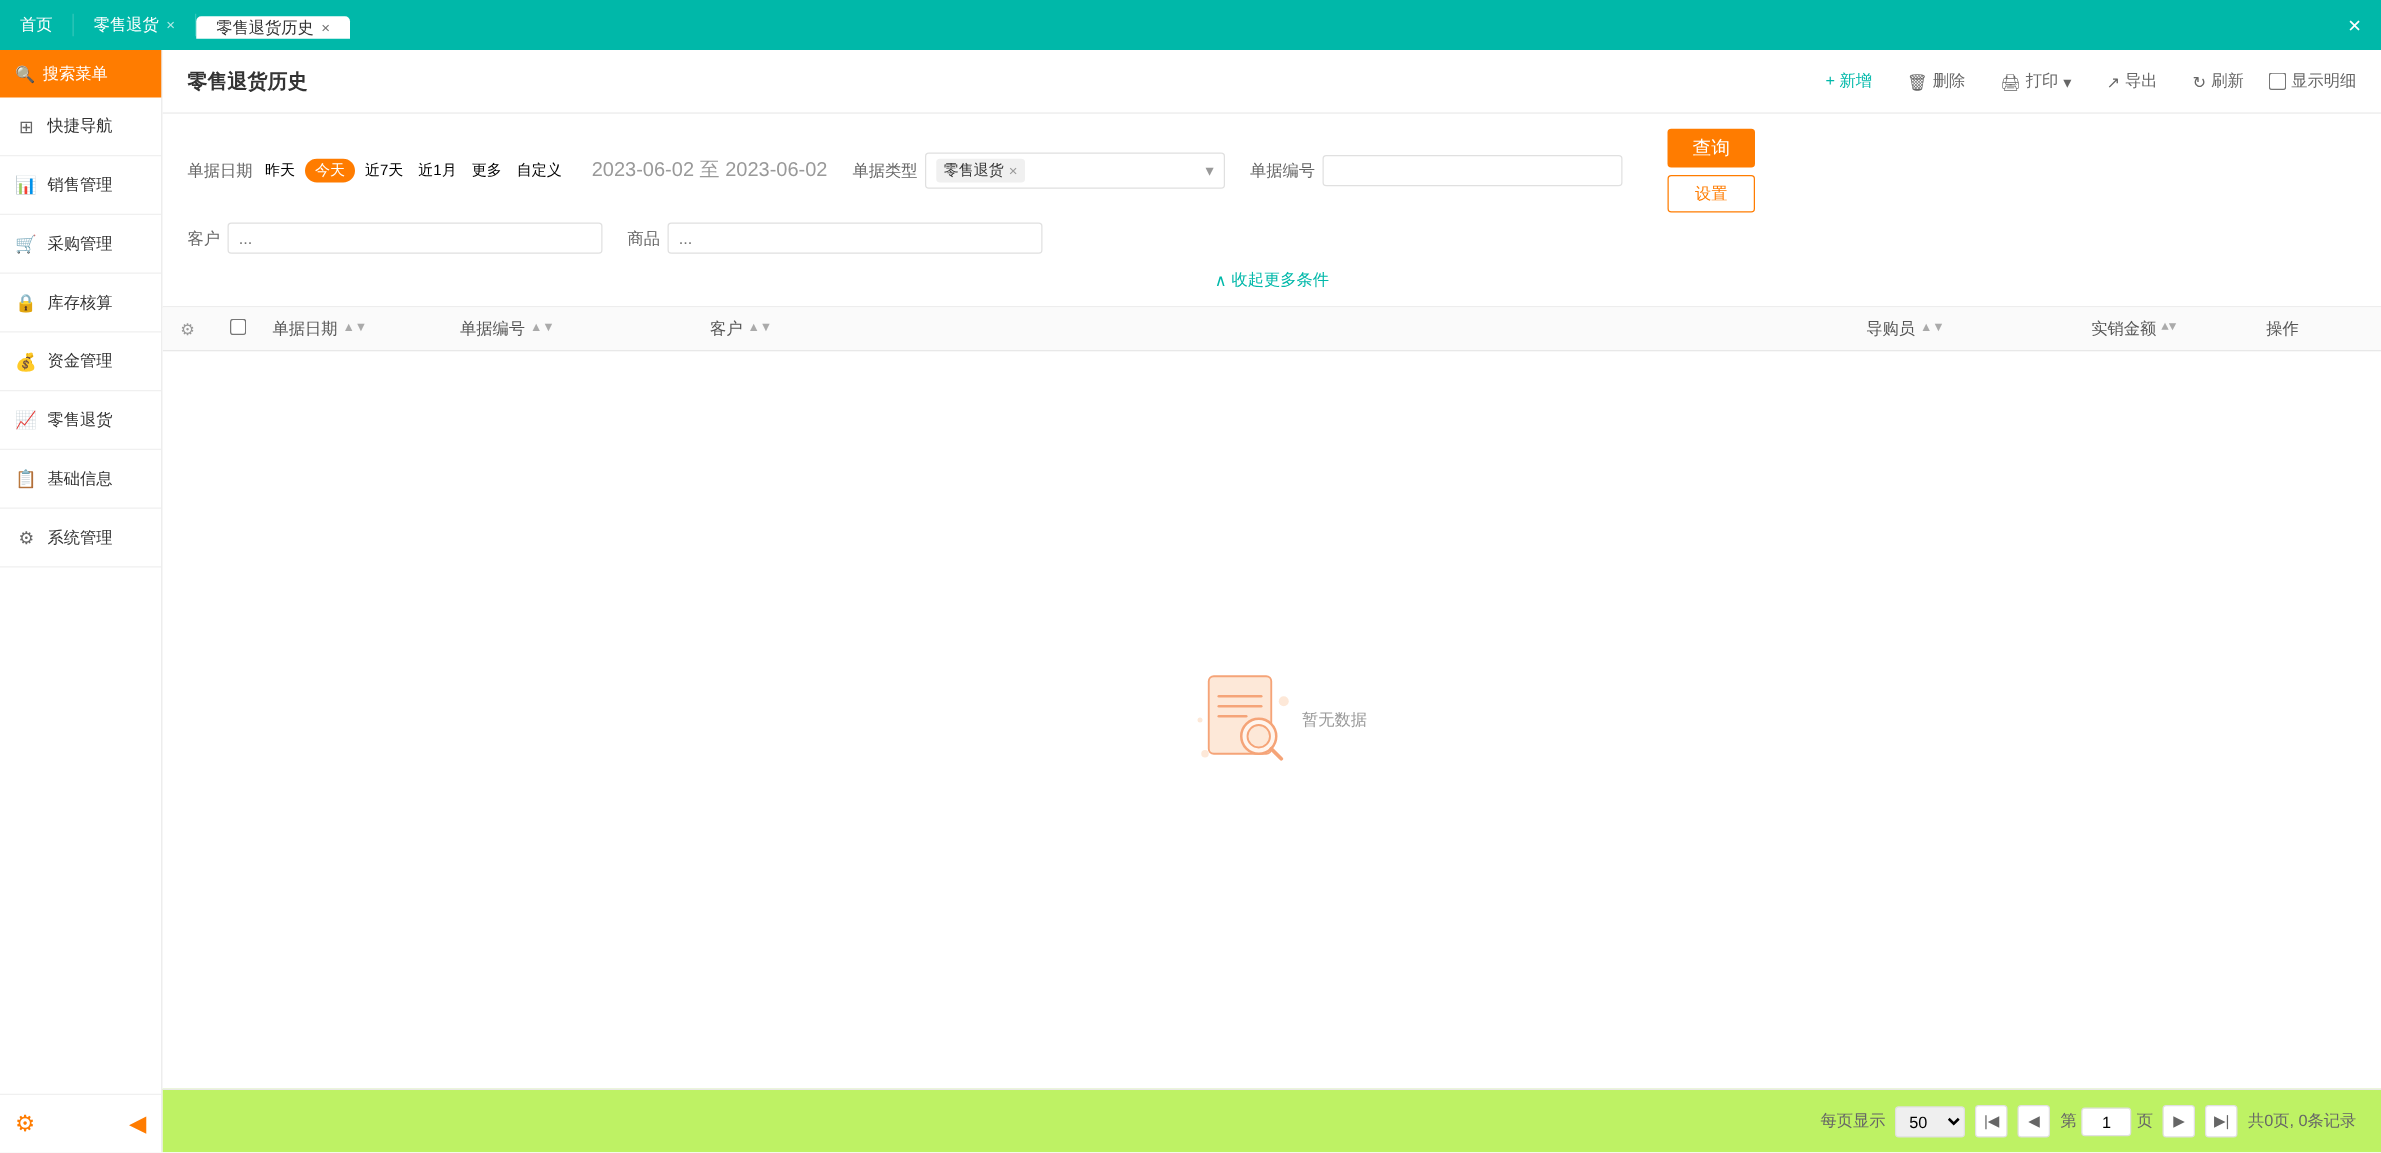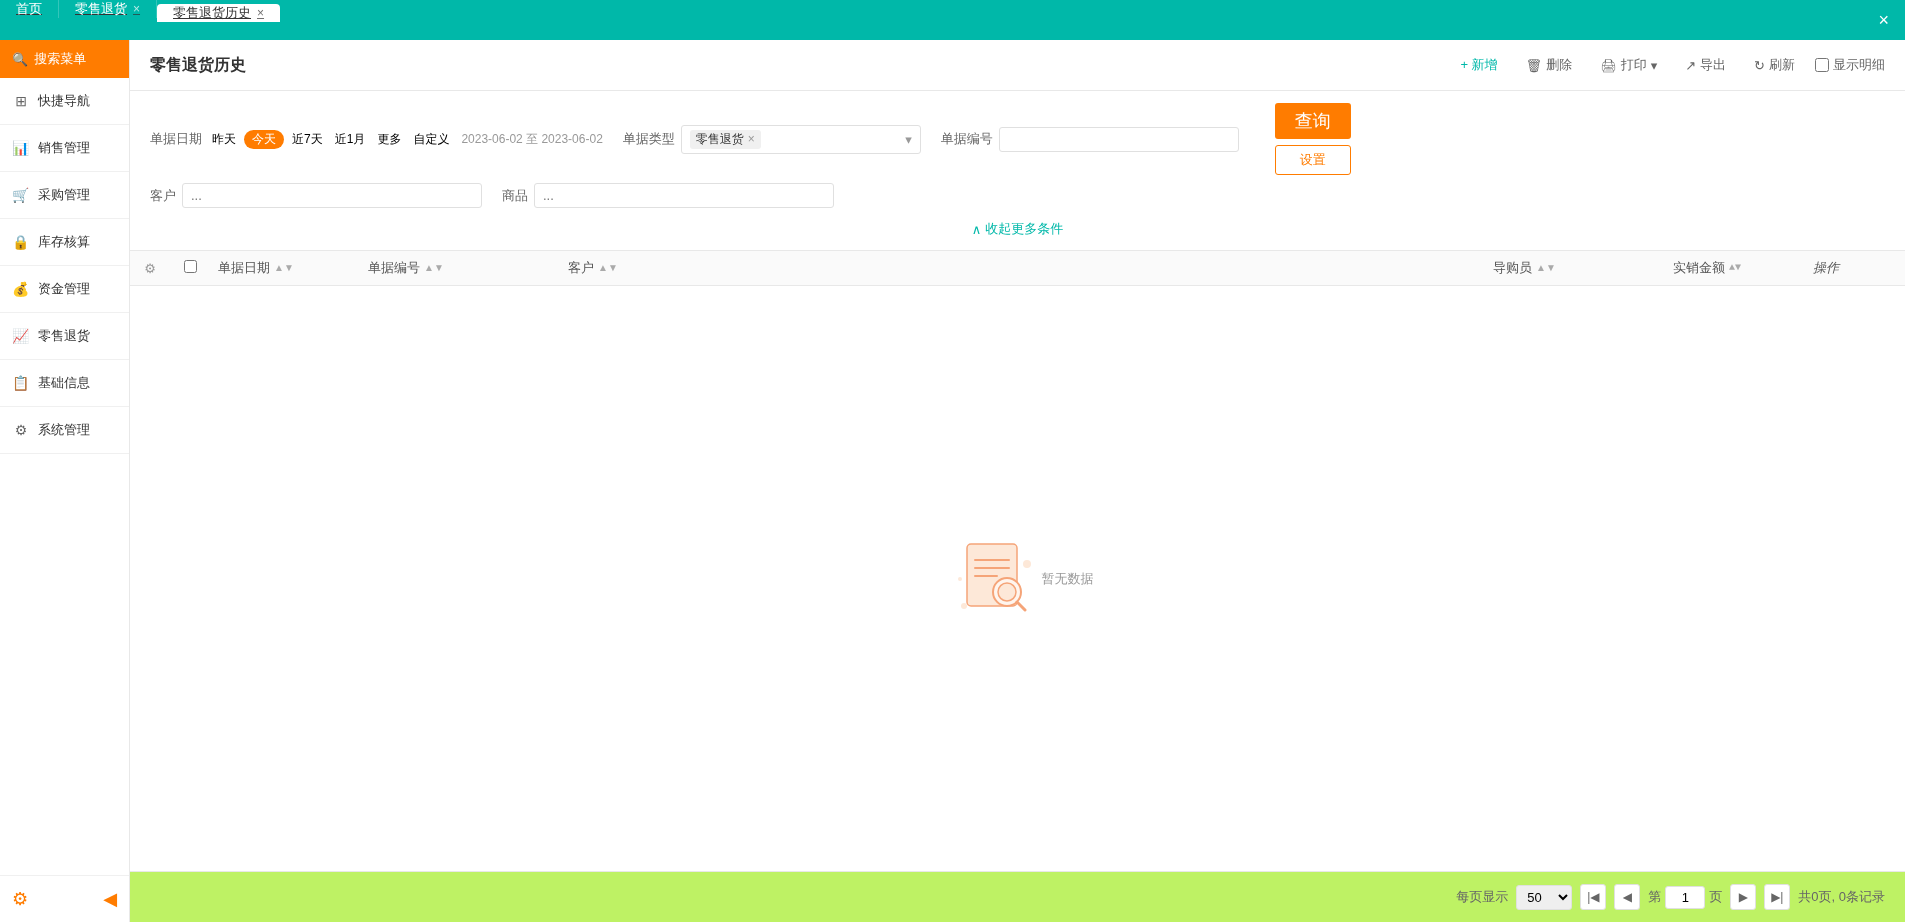--- a/index.html
+++ b/index.html
@@ -1,20 +1,20 @@
 <!DOCTYPE html>
 <html><head>
   <meta charset="utf-8">
   <style>
     * { margin: 0; padding: 0; box-sizing: border-box; }
     body { font-family: 'Microsoft YaHei', Arial, sans-serif; font-size: 13px; background: #f5f5f5; color: #333; width: 1905px; height: 922px; overflow: hidden; display: flex; flex-direction: column; }
 
     
     .top-bar { background: #00b8a9; height: 40px; display: flex; align-items: center; padding: 0 0; flex-shrink: 0; }
-    .top-bar-tabs { display: flex; align-items: flex-start; height: 100%; flex: 1; text-decoration: underline; }
+    .top-bar-tabs { display: flex; align-items: center; height: 100%; flex: 1; }
     .tab-item { display: flex; align-items: center; padding: 0 16px; font-size: 13px; color: #fff; cursor: pointer; gap: 6px; border-right: 1px solid rgba(255,255,255,0.2); }
     .tab-item.active { background: #fff; color: #333; border-radius: 4px 4px 0 0; margin-top: 4px; border-right: none; }
     .tab-item .close-icon { font-size: 12px; opacity: 0.7; }
     .top-bar-close { color: #fff; padding: 0 16px; font-size: 18px; cursor: pointer; display: flex; align-items: center; }
 
     
     .main-layout { display: flex; flex: 1; overflow: hidden; }
 
     
     .sidebar { width: 130px; background: #fff; border-right: 1px solid #e8e8e8; display: flex; flex-direction: column; flex-shrink: 0; }
@@ -38,46 +38,46 @@
     .checkbox { width: 14px; height: 14px; border: 1px solid #ccc; cursor: pointer; }
 
     
     .filter-area { background: #fff; padding: 12px 20px; border-bottom: 1px solid #e8e8e8; flex-shrink: 0; }
     .filter-row { display: flex; align-items: center; gap: 0; margin-bottom: 8px; flex-wrap: wrap; }
     .filter-item { display: flex; align-items: center; gap: 6px; margin-right: 20px; }
     .filter-label { color: #666; font-size: 13px; white-space: nowrap; }
     .date-filters { display: flex; align-items: center; gap: 4px; }
     .date-btn { font-size: 12px; color: #000000; cursor: pointer; padding: 1px 4px; }
     .date-btn.active { background: #ff7c00; color: #fff; border-radius: 10px; padding: 1px 8px; }
-    .date-range { font-size: 12px; color: #999; margin-left: 4px; text-align: center; }
+    .date-range { font-size: 16px; color: #999; margin-left: 16px; text-align: center; }
     .filter-input { border: 1px solid #e0e0e0; padding: 4px 8px; font-size: 13px; border-radius: 3px; min-width: 180px; color: #999; outline: none; }
     .filter-select { display: flex; align-items: center; border: 1px solid #e0e0e0; padding: 4px 8px; font-size: 13px; border-radius: 3px; min-width: 220px; cursor: pointer; background: #fff; }
     .filter-select-tag { background: #f0f0f0; padding: 1px 6px; border-radius: 3px; display: flex; align-items: center; gap: 4px; font-size: 12px; }
     .filter-select-tag .tag-close { cursor: pointer; color: #999; }
     .filter-select-arrow { margin-left: auto; color: #999; }
     .collapse-btn { display: flex; align-items: center; gap: 4px; color: #00b8a9; font-size: 13px; cursor: pointer; margin: 4px auto 0; justify-content: center; }
 
     
-    .query-btn { background: #ff7c00; color: #fff; border: none; padding: 6px 20px; border-radius: 3px; font-size: 18px; cursor: pointer; }
+    .query-btn { background: #ff7c00; color: #fff; border: none; padding: 6px 20px; border-radius: 3px; font-size: 15px; cursor: pointer; }
     .setting-btn { background: #fff; color: #ff7c00; border: 1px solid #ff7c00; padding: 5px 16px; border-radius: 3px; font-size: 13px; cursor: pointer; }
     .action-btns { display: flex; flex-direction: column; gap: 6px; margin-left: 16px; }
 
     
     .table-area { flex: 1; background: #fff; margin: 0; overflow: auto; display: flex; flex-direction: column; }
     .table-header { display: flex; align-items: center; background: #fafafa; border-bottom: 1px solid #e8e8e8; padding: 8px 0; flex-shrink: 0; }
     .th-settings { width: 40px; text-align: center; color: #999; cursor: pointer; }
     .th-checkbox { width: 40px; text-align: center; }
     .th-cell { display: flex; align-items: center; gap: 4px; font-size: 13px; color: #555; padding: 0 8px; cursor: pointer; }
     .th-cell .sort-icon { font-size: 10px; color: #aaa; display: flex; flex-direction: column; line-height: 1; }
     .col-date { width: 150px; }
     .col-order { width: 200px; }
     .col-customer { flex: 1; }
     .col-guide { width: 180px; }
     .col-amount { width: 140px; text-align: left; font-family: Liberation Mono, monospace; }
-    .col-action { width: 100px; text-align: center; font-style: italic; }
+    .col-action { width: 100px; text-align: center; }
 
     
     .empty-state { flex: 1; display: flex; align-items: center; justify-content: center; }
     .empty-text { color: #999; font-size: 13px; }
 
     
     .pagination { display: flex; align-items: center; justify-content: flex-end; padding: 12px 20px; border-top: 1px solid #e8e8e8; background: #bef264; gap: 8px; flex-shrink: 0; }
     .page-size-label { font-size: 13px; color: #666; }
     .page-size-select { border: 1px solid #e0e0e0; padding: 3px 6px; border-radius: 3px; font-size: 13px; }
     .page-btn { width: 26px; height: 26px; border: 1px solid #e0e0e0; background: #fff; border-radius: 3px; cursor: pointer; display: flex; align-items: center; justify-content: center; font-size: 12px; color: #666; }

